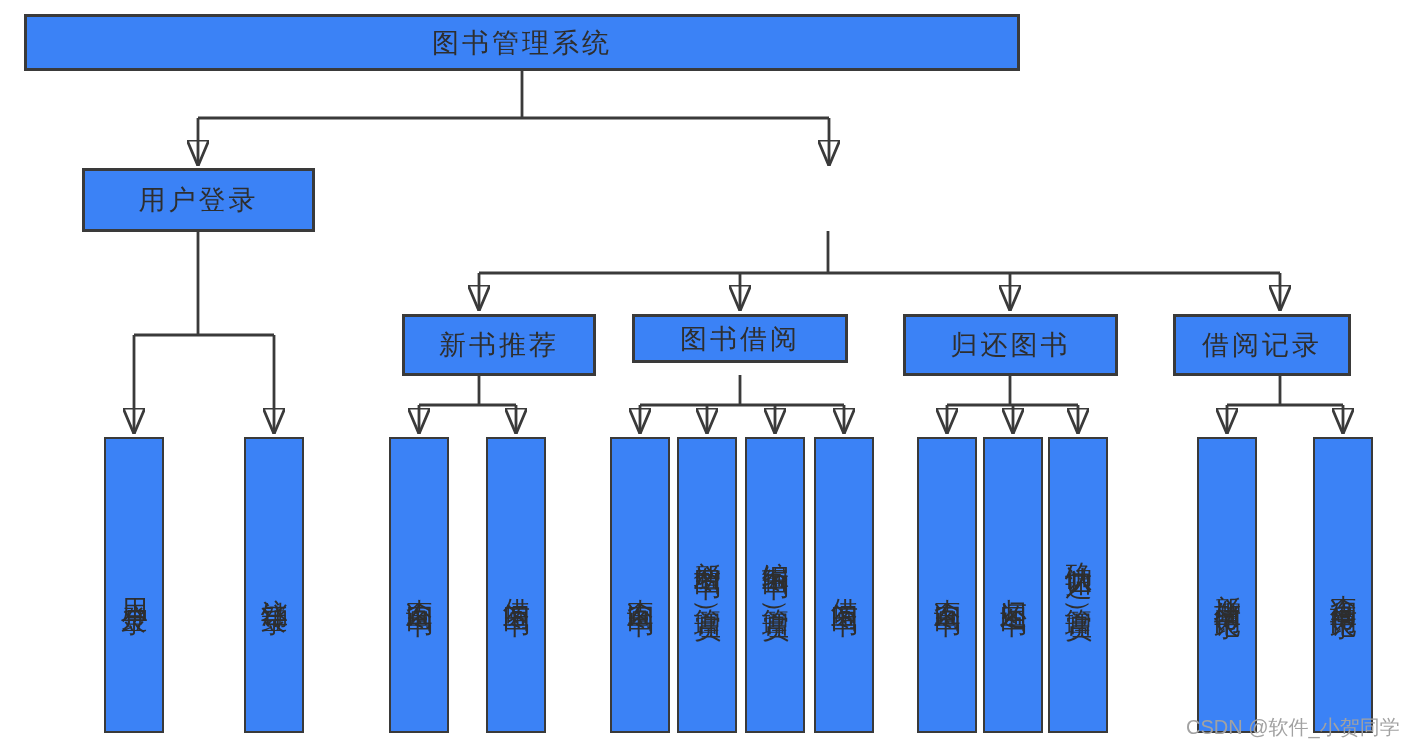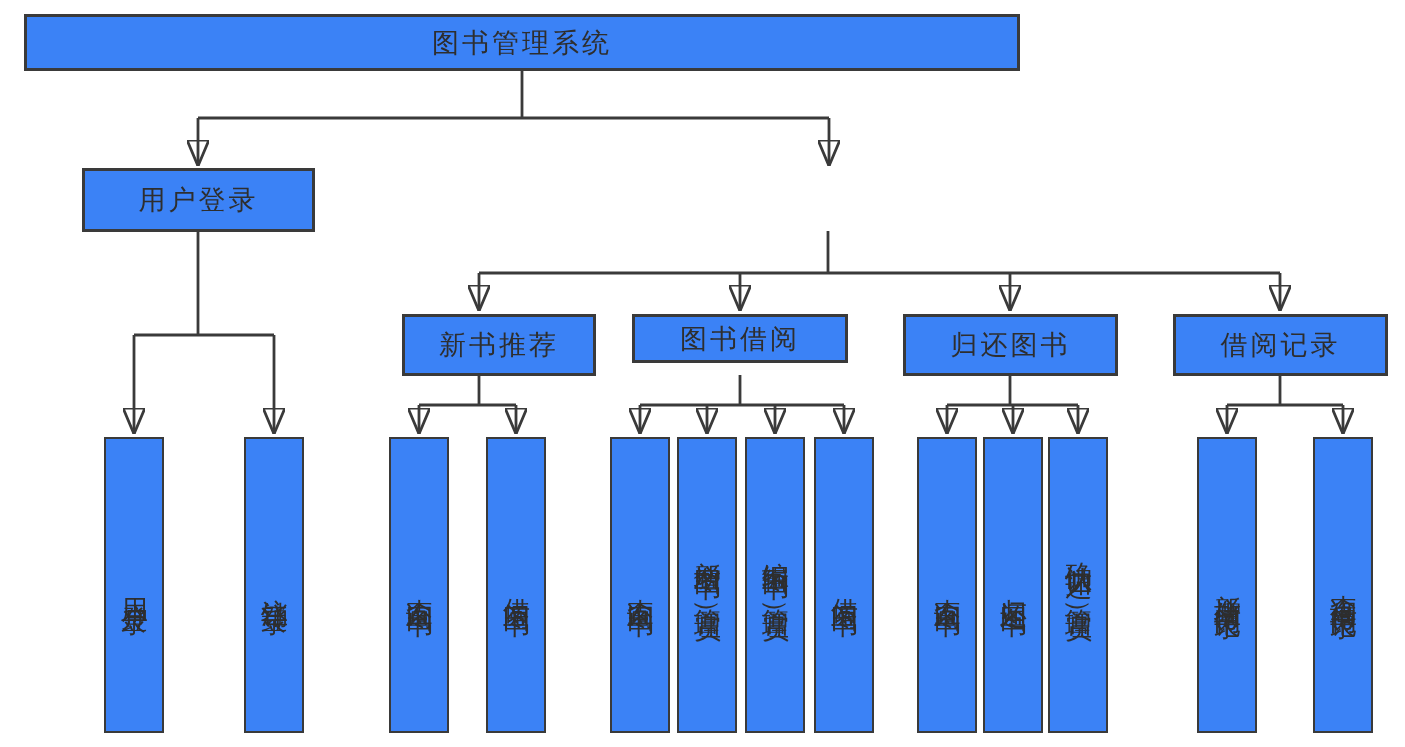--- a/index.html
+++ b/index.html
@@ -133,21 +133,21 @@
 
   <div class="node hnode" style="left:402px;top:314px;width:194px;height:62px">
     <span>新书推荐</span>
   </div>
   <div class="node hnode" style="left:632px;top:314px;width:216px;height:49px">
     <span>图书借阅</span>
   </div>
   <div class="node hnode" style="left:903px;top:314px;width:215px;height:62px">
     <span>归还图书</span>
   </div>
-  <div class="node hnode" style="left:1173px;top:314px;width:215px;height:62px">
+  <div class="node hnode" style="left:1173px;top:314px;width:178px;height:62px">
     <span>借阅记录</span>
   </div>
 
   <div class="node vnode" style="left:104px">
     <span class="vlabel">用户登录</span>
   </div>
   <div class="node vnode" style="left:244px">
     <span class="vlabel">注销登录</span>
   </div>
 
@@ -181,13 +181,14 @@
     <span class="vlabel">确认归还<span class="vp">（</span>管理员<span class="vp">）</span></span>
   </div>
 
   <div class="node vnode" style="left:1197px">
     <span class="vlabel">新增借阅记录</span>
   </div>
   <div class="node vnode" style="left:1313px">
     <span class="vlabel">查询借阅记录</span>
   </div>
 
+  <div class="watermark">CSDN @软件_小贺同学</div>
 </div>
 
 </body></html>

